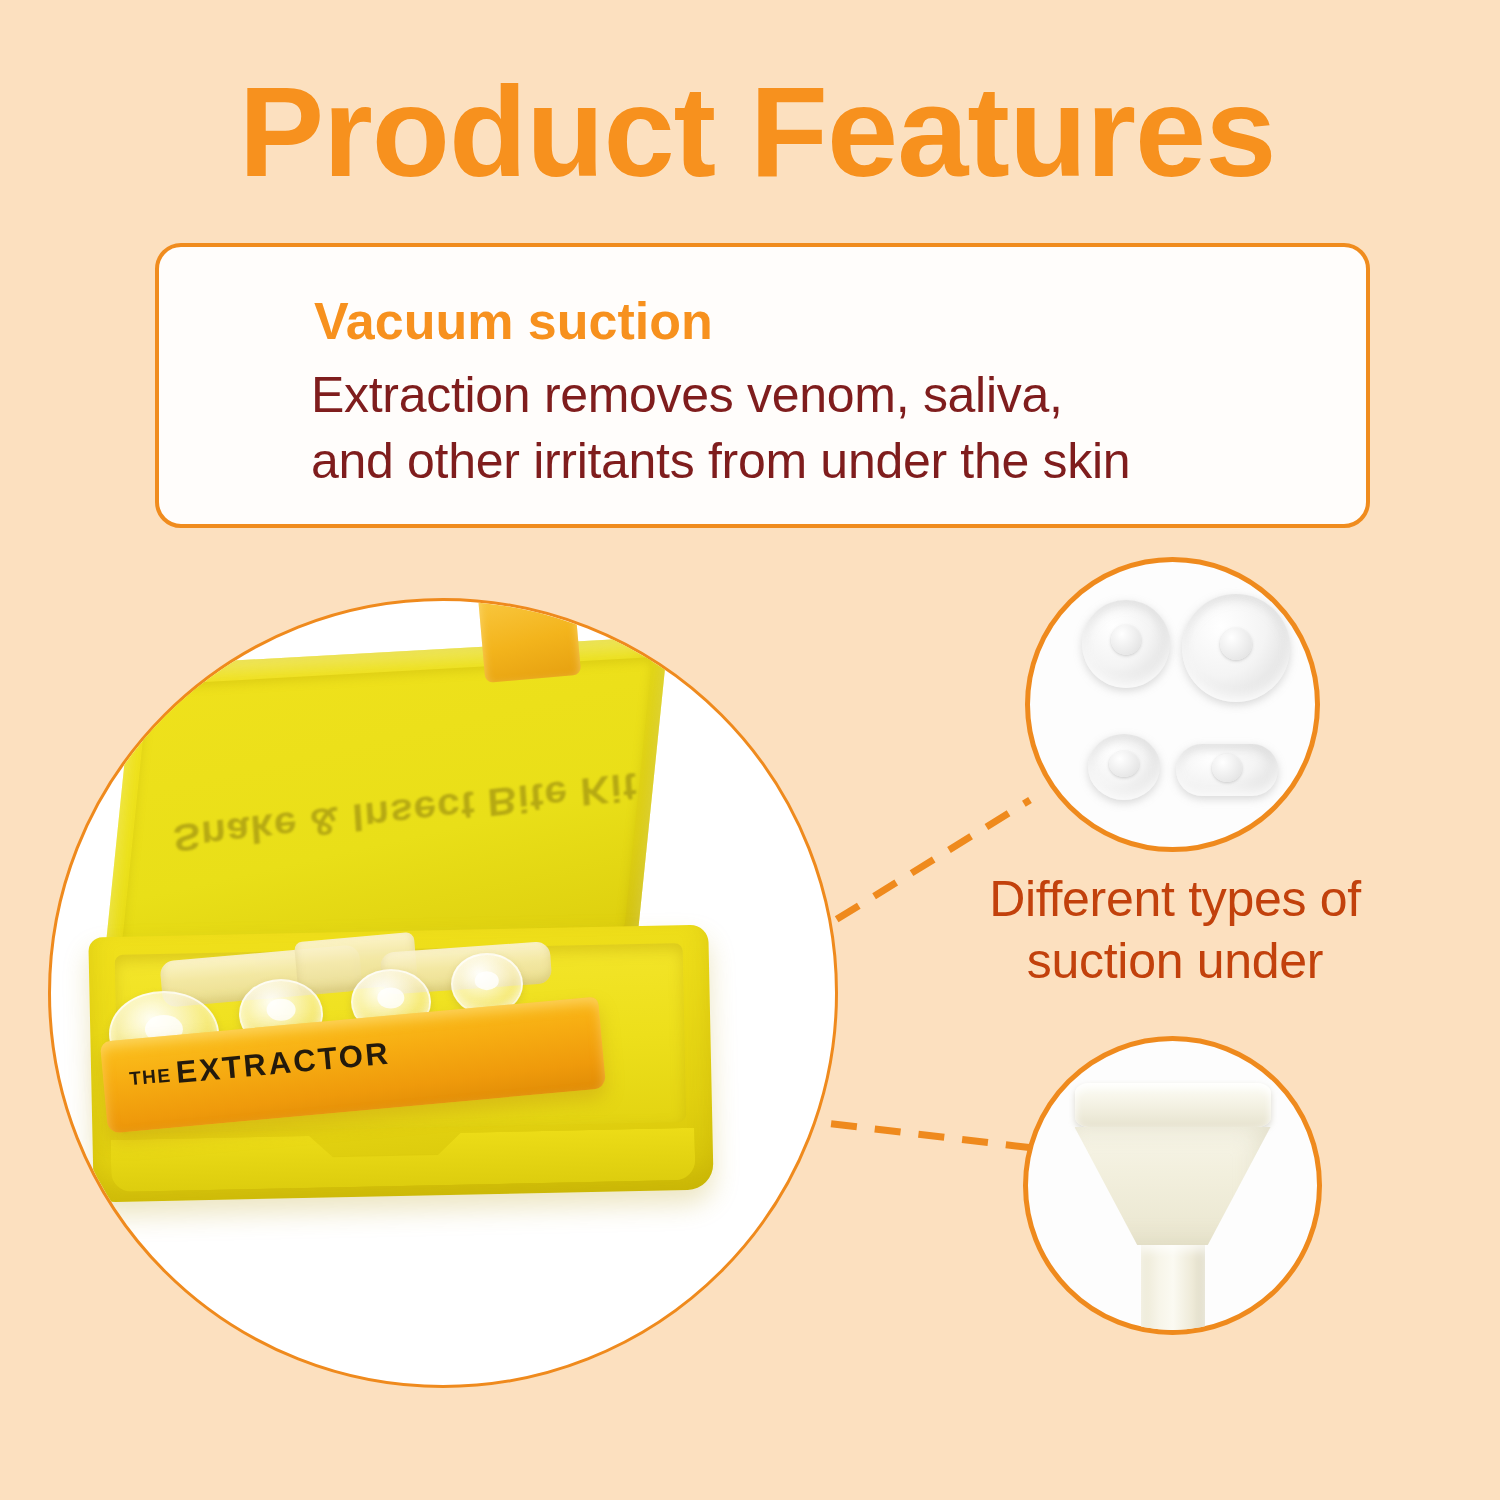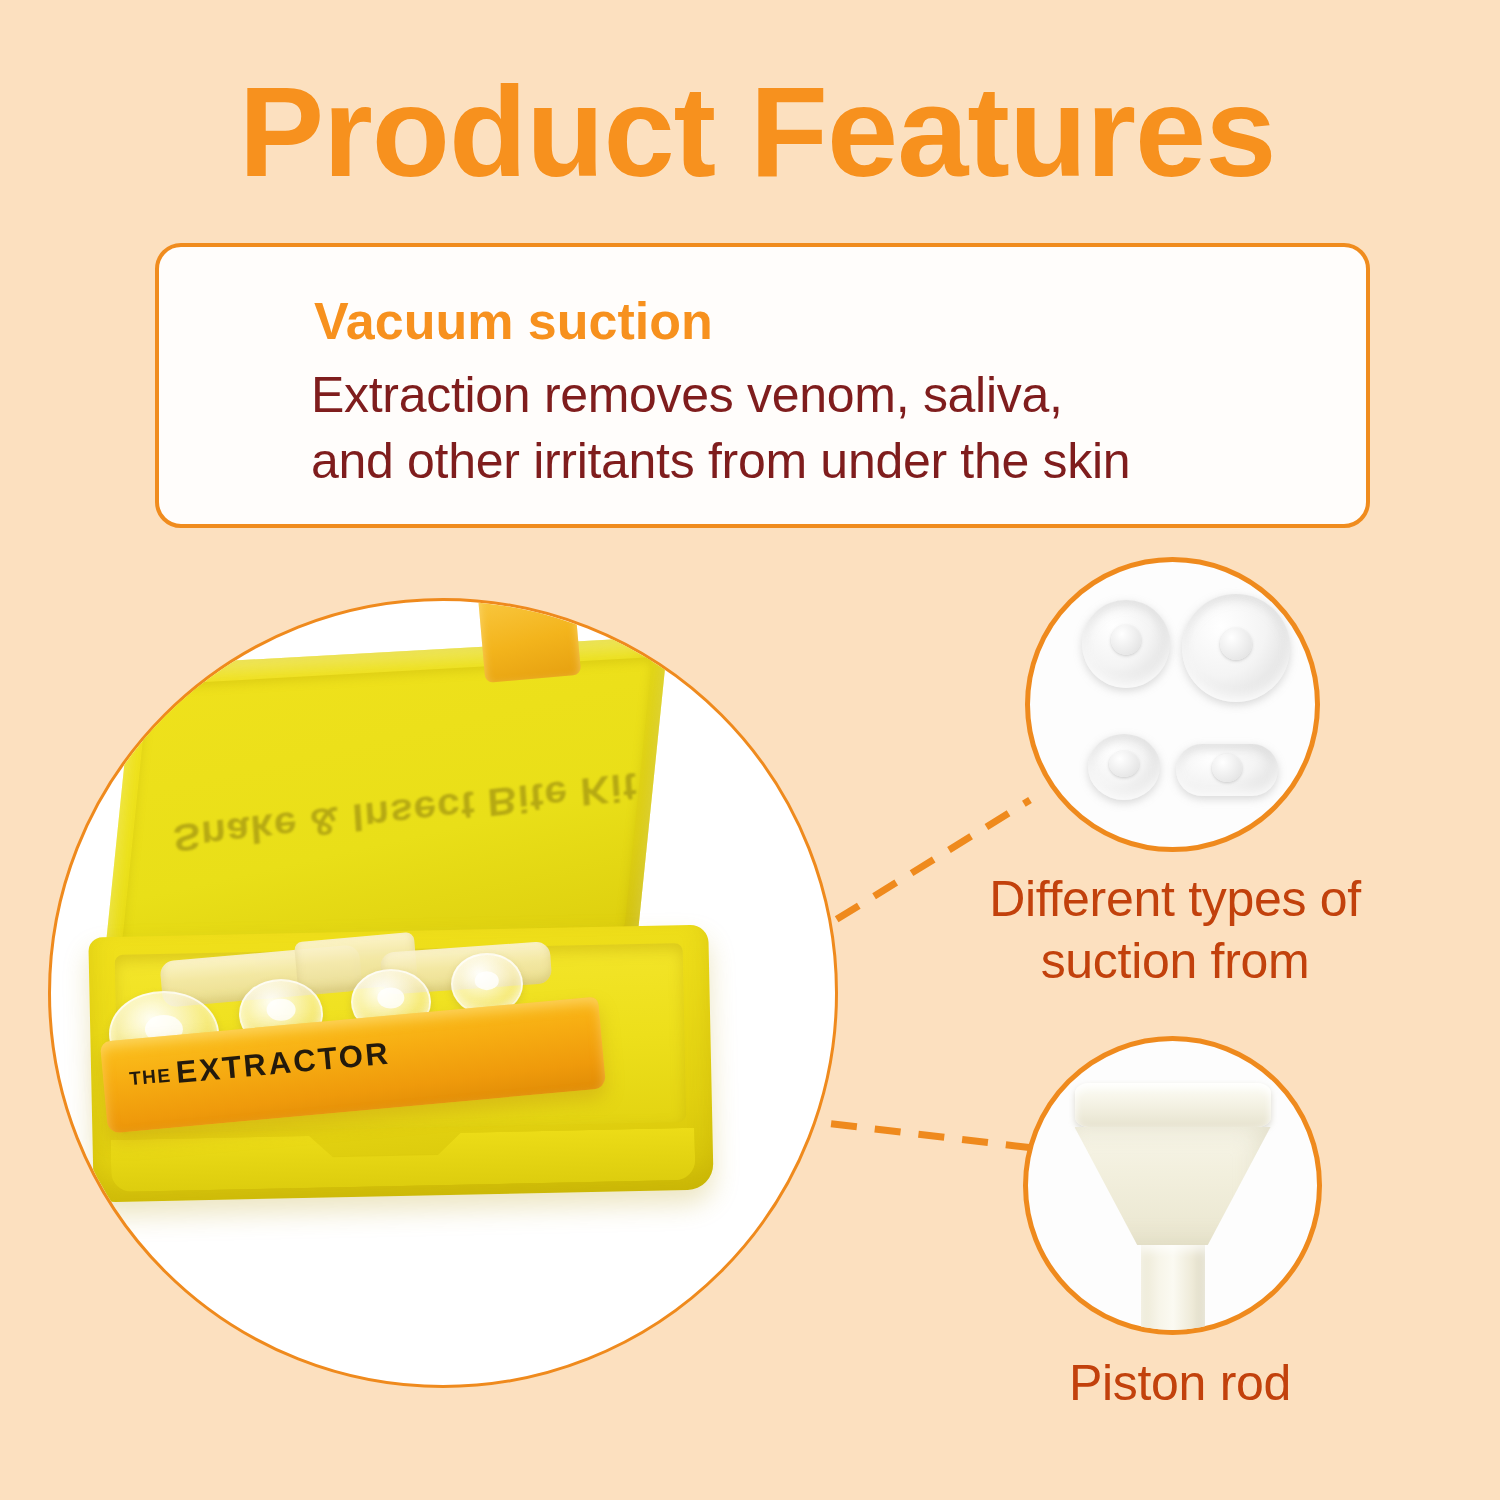--- a/index.html
+++ b/index.html
@@ -346,26 +346,25 @@
   <div class="dc-cup dcc-3">
     <span class="nub"></span>
   </div>
   <div class="dc-cup dcc-4">
     <span class="nub"></span>
   </div>
 </div>
 
 <div class="caption caption-cups">
   <div>Different types of</div>
-  <div>suction from</div>
+  <div>suction under</div>
 </div>
 
 <div class="detail-circle circle-piston">
   <div class="piston">
     <div class="piston-head"></div>
     <div class="piston-flare"></div>
     <div class="piston-shaft"></div>
   </div>
 </div>
 
 <div class="caption caption-piston">
-  <div>Piston rod</div>
 </div>
 
 </body></html>

